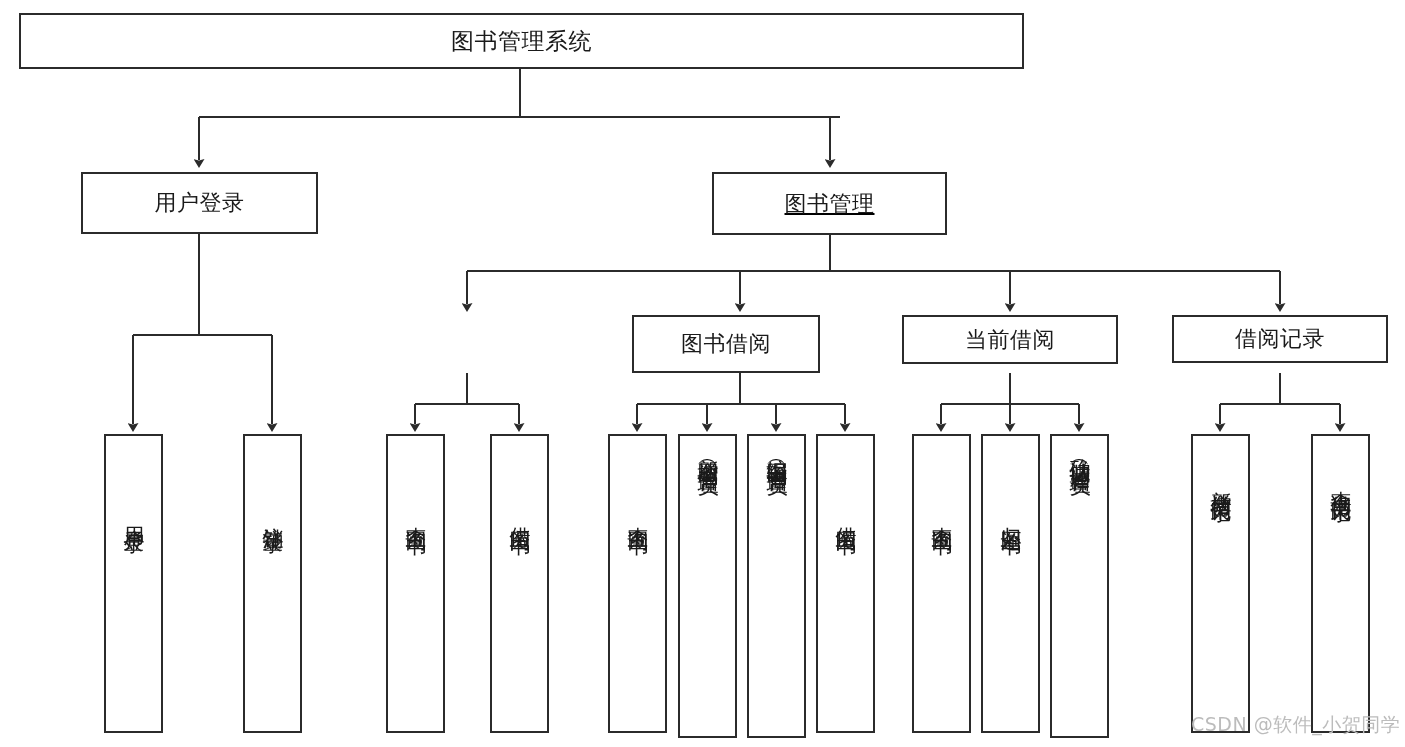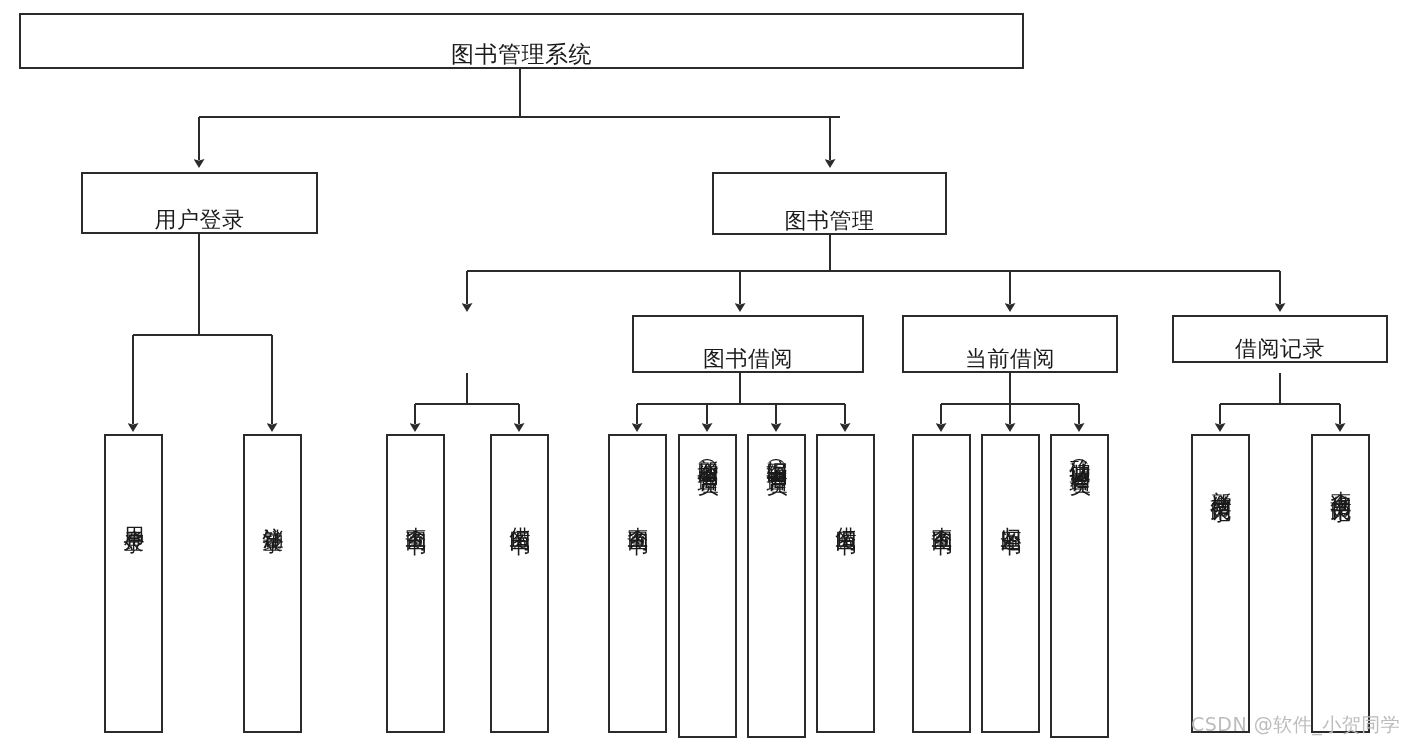--- a/index.html
+++ b/index.html
@@ -23,21 +23,21 @@
     top: 0;
     width: 1405px;
     height: 747px;
   }
   .node {
     position: absolute;
     box-sizing: border-box;
     background: #ffffff;
     border: 2.5px solid #2b2b2b;
     display: flex;
-    align-items: flex-end;
+    align-items: center;
     justify-content: center;
     z-index: 2;
   }
   .node .label {
     color: #1a1a1a;
     font-family: "DejaVu Sans", "Liberation Sans", sans-serif;
     line-height: 1.08;
     letter-spacing: 0.5px;
     text-align: center;
     white-space: nowrap;
@@ -124,28 +124,28 @@
     </g>
   </svg>
 
   <div class="node root horiz" style="left:19px; top:13px; width:1005px; height:56px;">
     <span class="label">图书管理系统</span>
   </div>
 
   <div class="node horiz" style="left:81px; top:172px; width:237px; height:62px;">
     <span class="label">用户登录</span>
   </div>
-  <div class="node horiz" style="left:712px; top:172px; width:235px; height:63px;">
+  <div class="node horiz" style="left:712px; top:172px; width:235px; height:63px;text-decoration:underline;">
     <span class="label">图书管理</span>
   </div>
 
-  <div class="node horiz" style="left:632px; top:315px; width:232px; height:58px;">
+  <div class="node horiz" style="left:632px; top:315px; width:188px; height:58px;">
     <span class="label">图书借阅</span>
   </div>
-  <div class="node horiz" style="left:902px; top:315px; width:216px; height:58px;">
+  <div class="node horiz" style="left:902px; top:315px; width:216px; height:49px;">
     <span class="label">当前借阅</span>
   </div>
   <div class="node horiz" style="left:1172px; top:315px; width:216px; height:48px;">
     <span class="label">借阅记录</span>
   </div>
 
   <div class="node vert" style="left:104px; top:434px; width:59px; height:299px; padding-top:74px;">
     <span class="label">用户登录</span>
   </div>
   <div class="node vert" style="left:243px; top:434px; width:59px; height:299px; padding-top:74px;">

